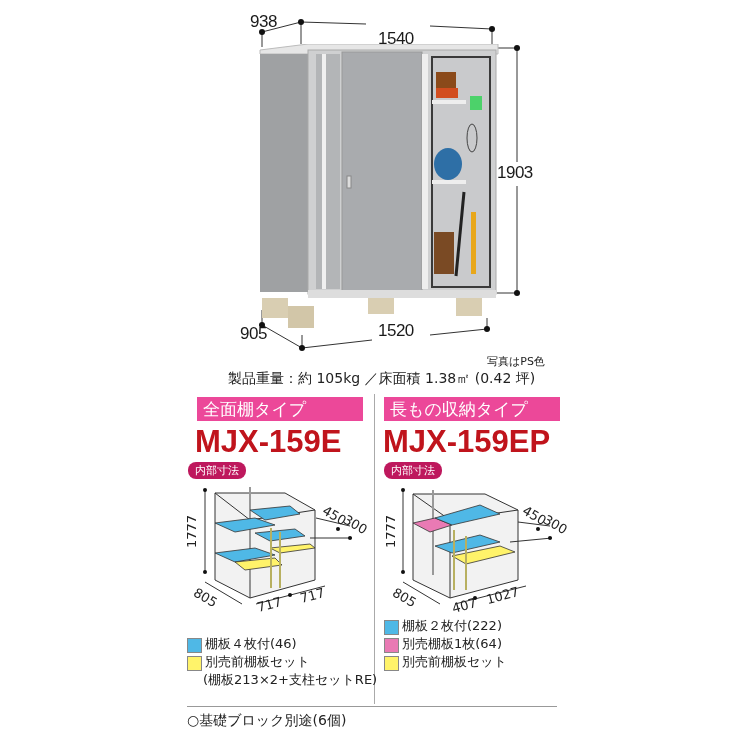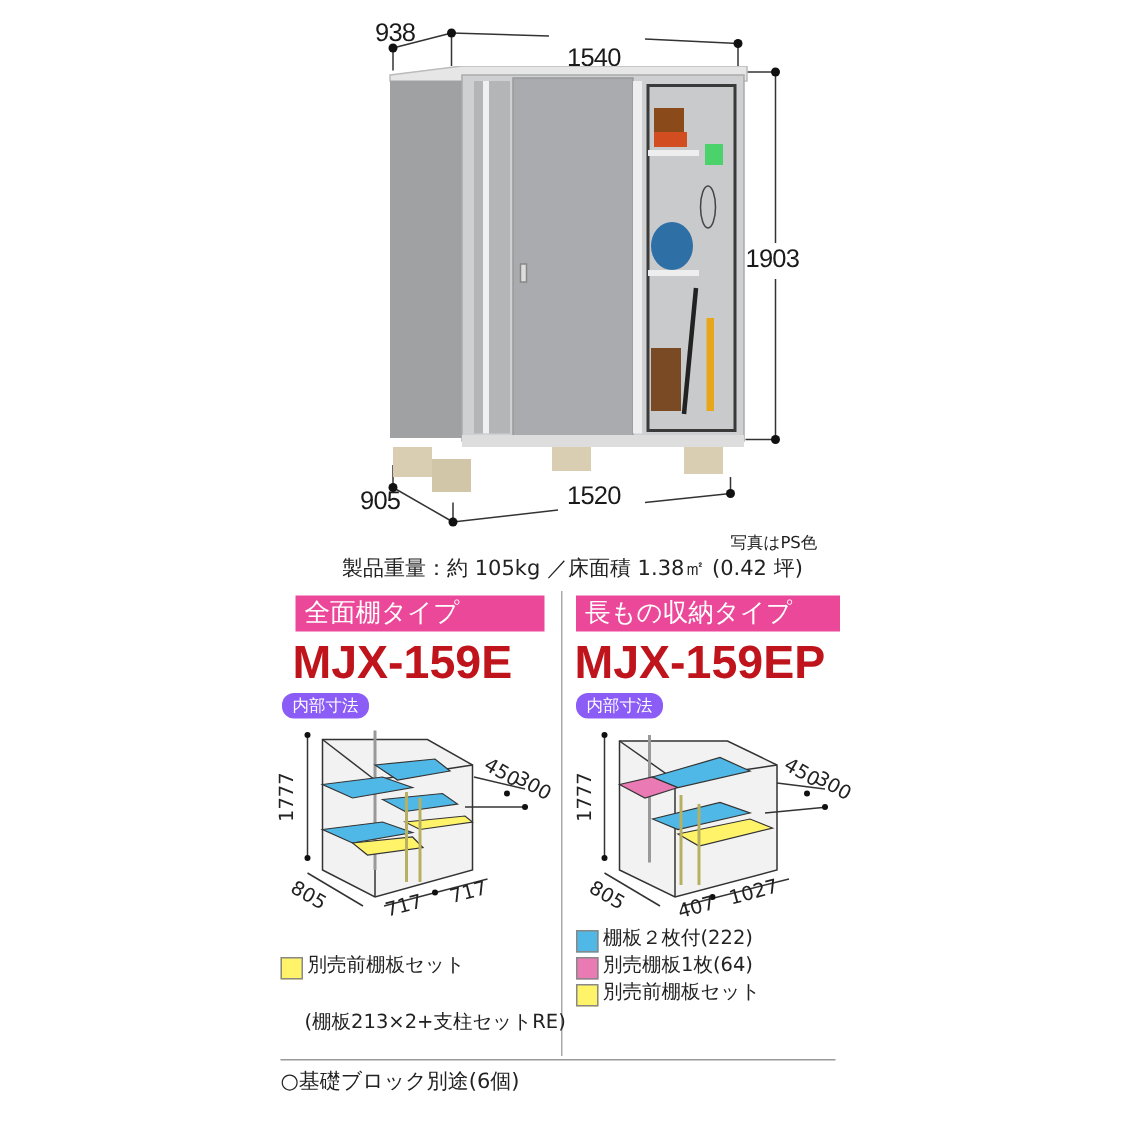--- a/index.html
+++ b/index.html
@@ -4,21 +4,21 @@
 <style>
   html, body { margin:0; padding:0; background:#fff; }
   body { width:750px; height:750px; position:relative; overflow:hidden;
          font-family:"DejaVu Sans", sans-serif; color:#222; }
   .abs { position:absolute; }
   .dim { font-family:"Liberation Sans", sans-serif; font-size:17px; color:#1a1a1a; letter-spacing:-0.5px; }
   .header-bar { position:absolute; height:24px; background:#ec4899; color:#fff;
                 font-size:17px; line-height:24px; padding-left:6px; }
   .model { position:absolute; font-family:"Liberation Sans", sans-serif; font-weight:bold;
            font-size:31px; color:#c0141c; letter-spacing:0px; }
-  .pill { position:absolute; background:#8b5cf6; color:#fff; font-size:11px;
+  .pill { position:absolute; background:#be185d; color:#fff; font-size:11px;
           padding:1px 7px; border-radius:8px; }
   .legend { position:absolute; font-size:13px; line-height:18px; color:#222; }
   .legend .row { display:flex; align-items:flex-end; white-space:nowrap; }
   .sw { width:13px; height:13px; display:inline-block; margin-right:3px; border:1px solid #888; }
   .small { font-size:11px; }
 </style>
 </head>
 <body>
 
 <div>
@@ -139,24 +139,28 @@
   </svg>
   <div class="abs small" style="left:184px;top:548px;transform:rotate(-90deg);transform-origin:left top;font-size:13px;">1777</div>
   <div class="abs" style="left:193px;top:590px;font-size:13px;transform:rotate(30deg);">805</div>
   <div class="abs" style="left:257px;top:597px;font-size:13px;transform:rotate(-15deg);">717</div>
   <div class="abs" style="left:300px;top:588px;font-size:13px;transform:rotate(-15deg);">717</div>
   <div class="abs" style="left:322px;top:508px;font-size:13px;transform:rotate(30deg);">450</div>
   <div class="abs" style="left:343px;top:517px;font-size:13px;transform:rotate(30deg);">300</div>
 
   <div class="legend" style="left:187px;top:635px;">
     <div class="row">
+        <span class="sw" style="background:#4fb8e6;"></span>
+        <span>棚板４枚付(46)</span>
+      </div>
+    <div class="row">
         <span class="sw" style="background:#fff36a;"></span>
         <span>別売前棚板セット</span>
       </div>
-    <div class="row" style="padding-left:16px;margin-top:20px;">
+    <div class="row" style="padding-left:16px;">
         <span>(棚板213×2+支柱セットRE)</span>
       </div>
   </div>
 </div>
 
 <div>
   <div class="header-bar" style="left:384px;top:397px;width:170px;">長もの収納タイプ</div>
   <div class="model" style="left:383px;top:424px;">MJX-159EP</div>
   <div class="pill" style="left:384px;top:462px;">内部寸法</div>
 

